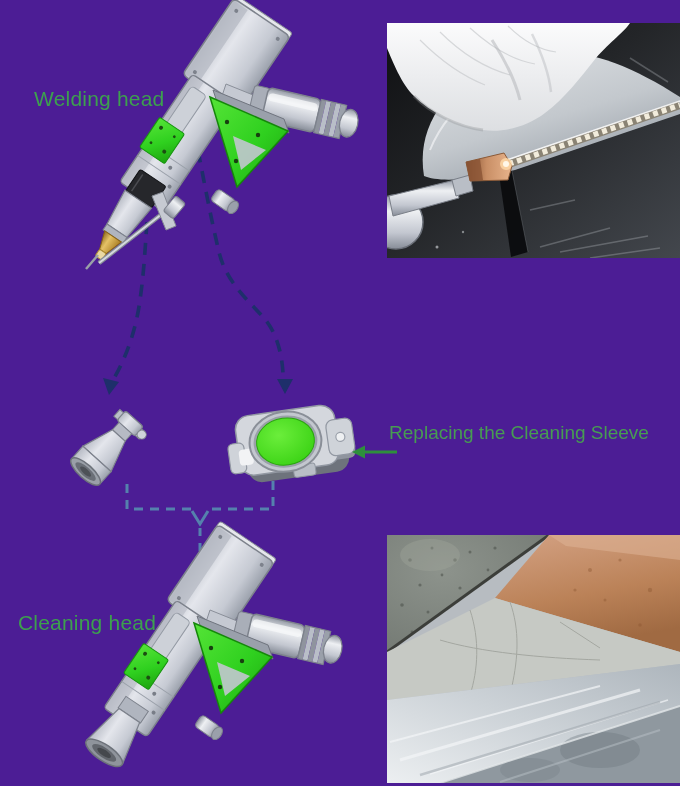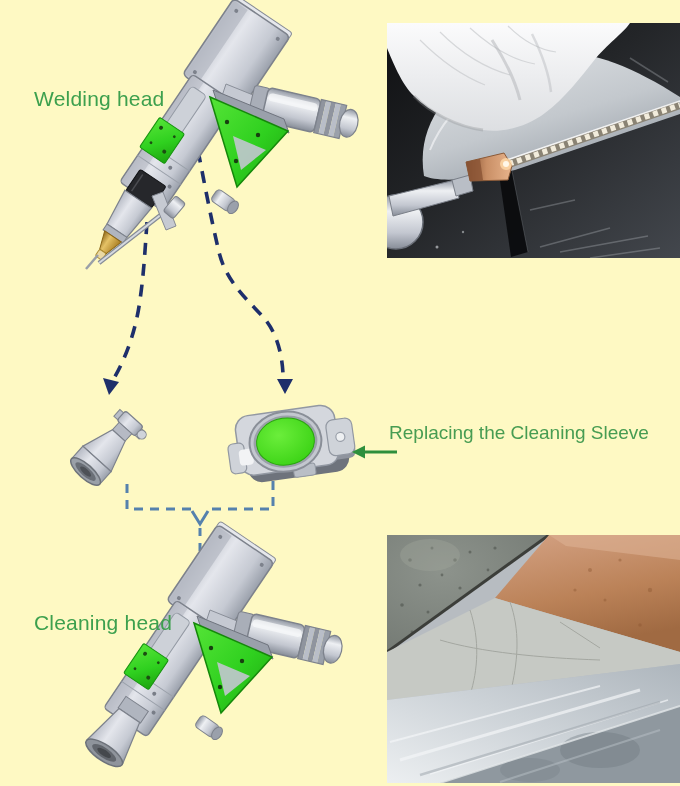--- a/index.html
+++ b/index.html
@@ -1,26 +1,26 @@
 <!DOCTYPE html>
 <html><head>
 <meta charset="utf-8">
 <style>
   html,body{margin:0;padding:0;background:#ffffff;}
   .canvas{
-    position:relative;width:680px;height:786px;background:#fef9c3;
+    position:relative;width:680px;height:786px;background:#4c1d95;
     font-family:"Liberation Sans", sans-serif;overflow:hidden;
   }
   .canvas svg{position:absolute;left:0;top:0;}
   .part-label{
     position:absolute;font-size:21px;color:#3da04e;white-space:nowrap;
     letter-spacing:0.2px;
   }
   .label-welding{left:34px;top:87px;}
-  .label-cleaning{left:34px;top:611px;}
+  .label-cleaning{left:18px;top:611px;}
   .caption{
     position:absolute;left:383px;top:416px;width:272px;text-align:center;
     font-size:19px;line-height:33px;color:#479c52;
   }
 </style>
 </head>
 <body>
 
 <div class="canvas">
 

